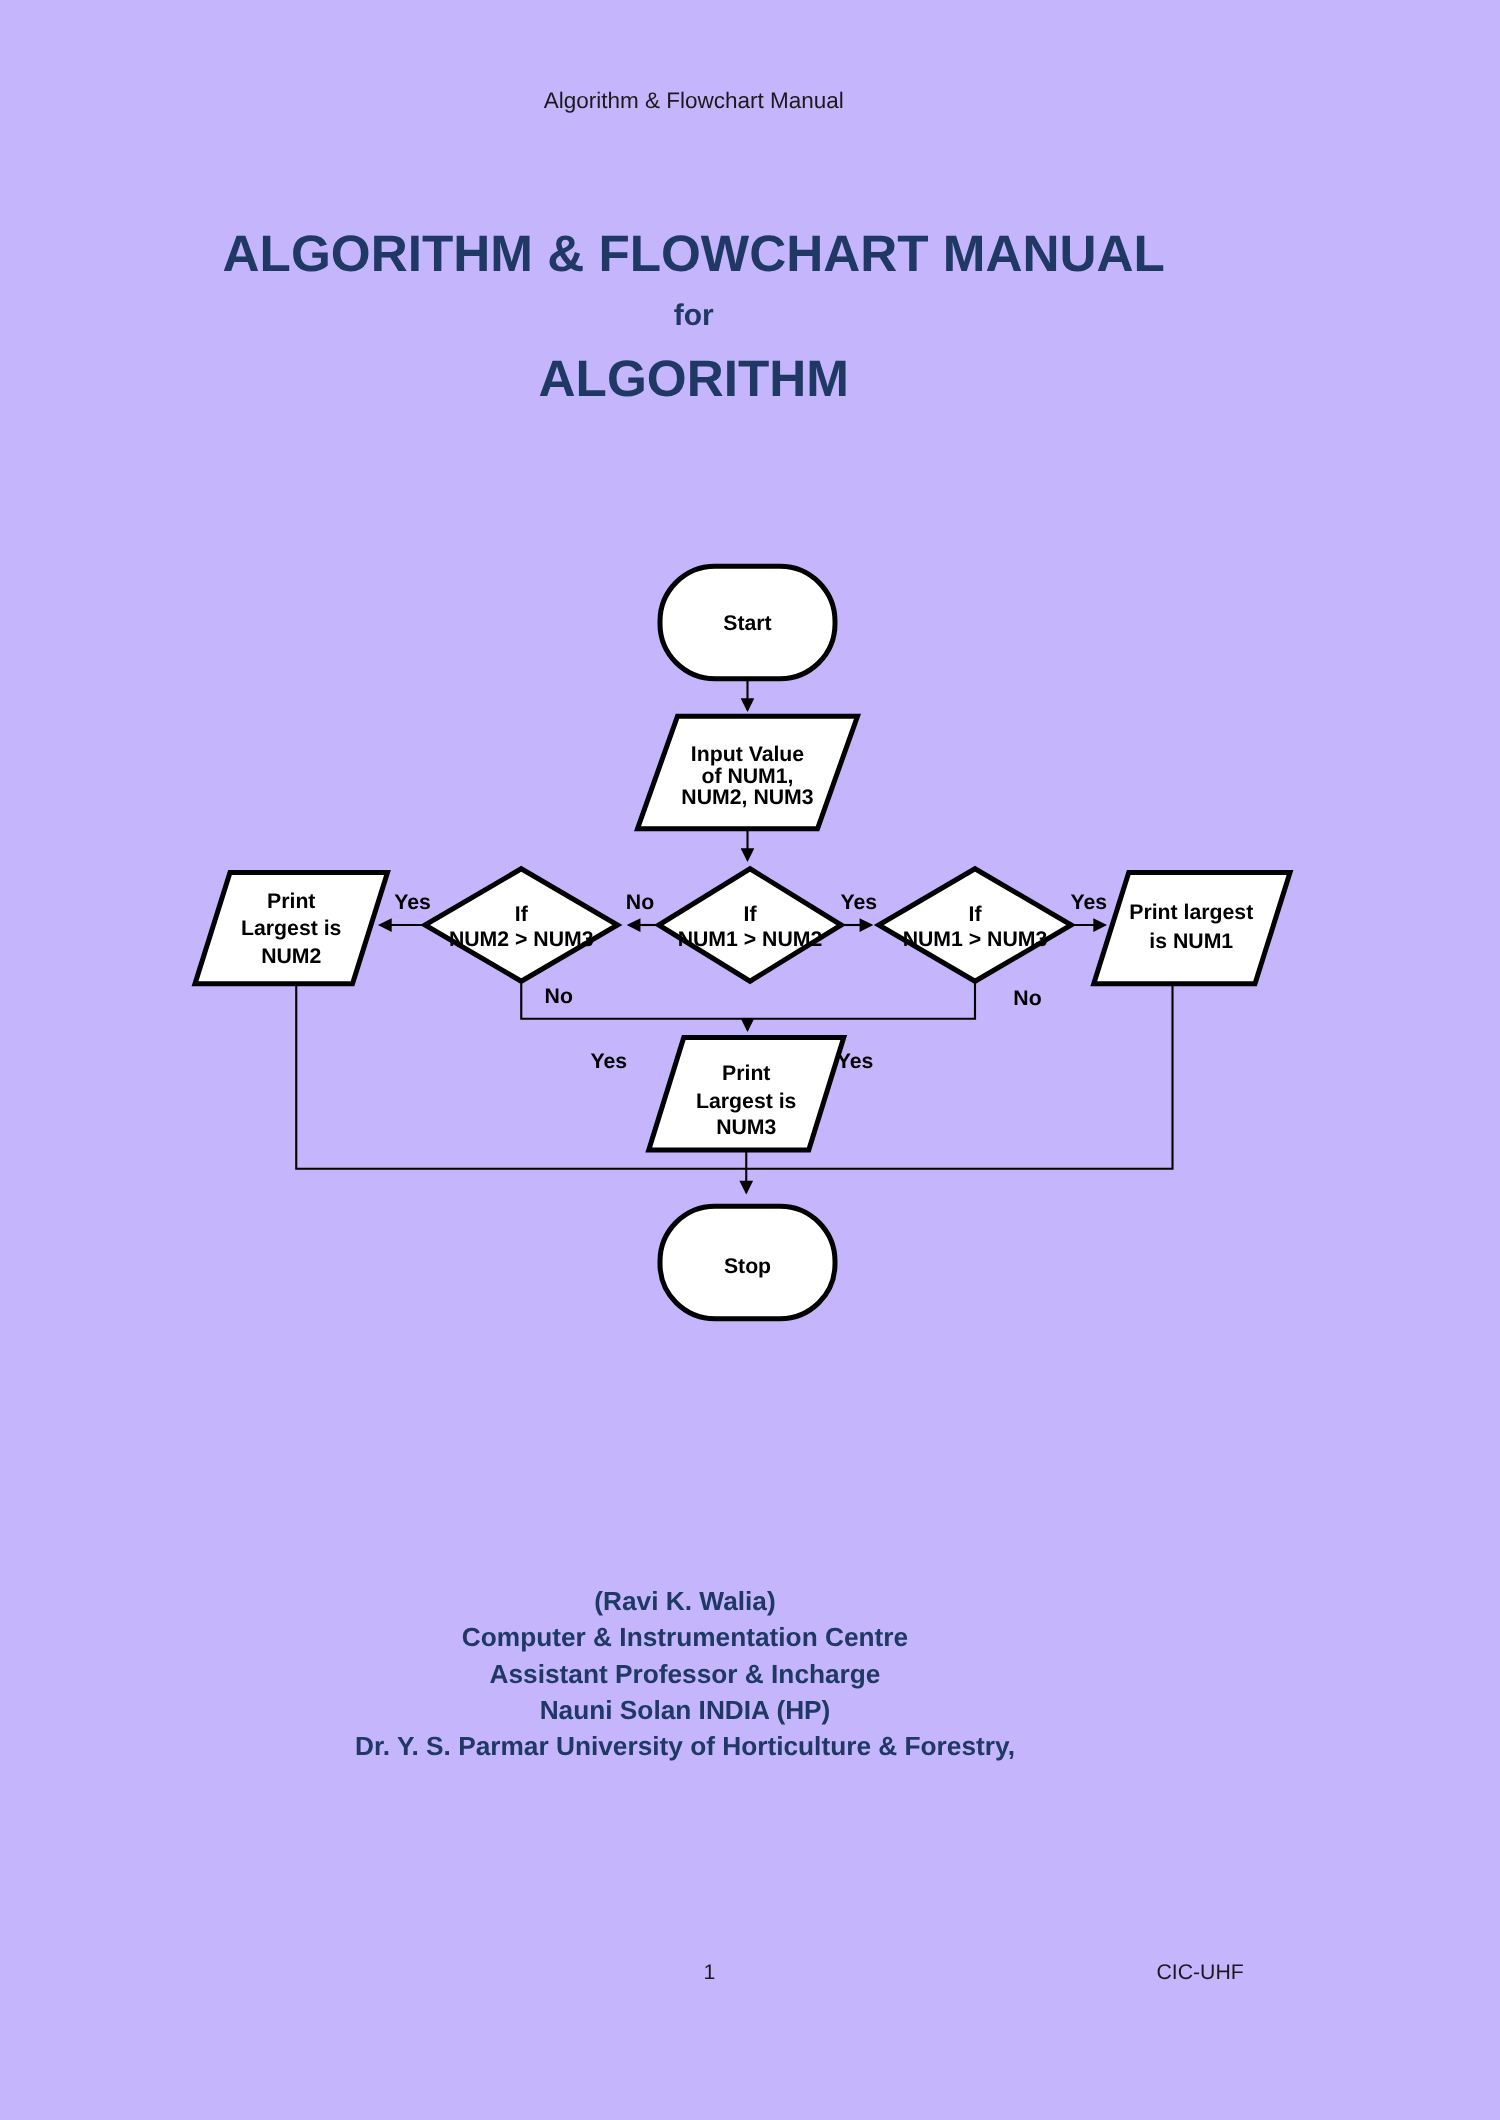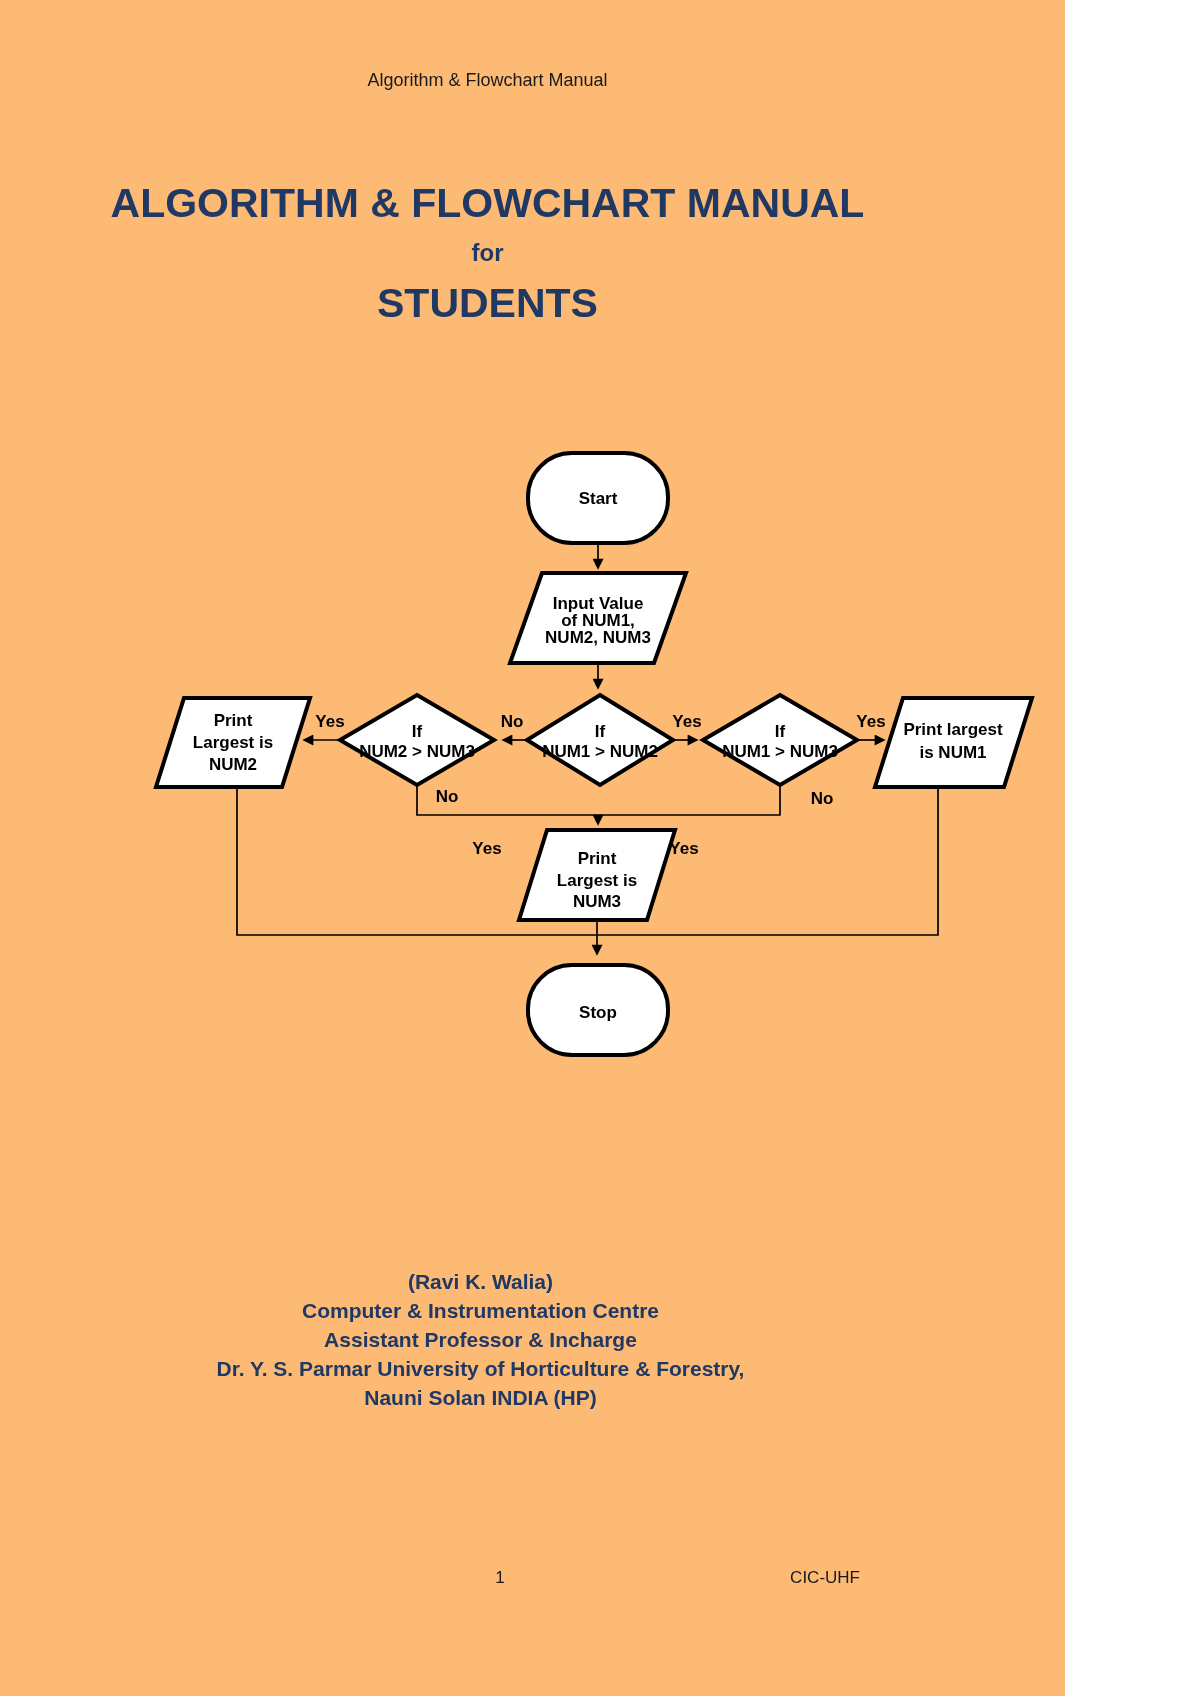--- a/index.html
+++ b/index.html
@@ -1,19 +1,19 @@
 <!DOCTYPE html>
 <html><head>
 <meta charset="utf-8">
 <style>
   html,body{margin:0;padding:0;background:#fff;}
   .page{
     position:relative;
-    width:1065px;height:1696px;
-    background:#fdba74;
+    width:1200px;height:1696px;
+    background:#c4b5fd;
     font-family:"Liberation Sans", sans-serif;
     overflow:hidden;
   }
   .doc-header{
     position:absolute;top:70px;left:0;right:90px;
     text-align:center;
     font-size:18px;color:#1a1a1a;
   }
   .title-block{
     position:absolute;top:178px;left:0;right:90px;
@@ -50,21 +50,21 @@
 </head>
 <body>
 
 <div class="page">
 
   <div class="doc-header">Algorithm &amp; Flowchart Manual</div>
 
   <div class="title-block">
     <div class="title-line1">ALGORITHM &amp; FLOWCHART MANUAL</div>
     <div class="title-line2">for</div>
-    <div class="title-line3">STUDENTS</div>
+    <div class="title-line3">ALGORITHM</div>
   </div>
 
   <svg class="flowchart-svg" width="1200" height="660" viewBox="0 0 1200 660" xmlns="http://www.w3.org/2000/svg">
     <defs>
       <marker id="arrow" viewBox="0 0 10 10" refX="8.5" refY="5" markerWidth="13" markerHeight="11" orient="auto-start-reverse" markerUnits="userSpaceOnUse">
         <path d="M0,0 L10,5 L0,10 z" fill="#000000"></path>
       </marker>
     </defs>
 
     <line class="conn" x1="598" y1="113" x2="598" y2="138" marker-end="url(#arrow)"></line>
@@ -122,22 +122,22 @@
     <text class="edge-label" x="447" y="372">No</text>
     <text class="edge-label" x="822" y="374">No</text>
     <text class="edge-label" x="487" y="424">Yes</text>
     <text class="edge-label" x="684" y="424">Yes</text>
   </svg>
 
   <div class="author-block">
     <div>(Ravi K. Walia)</div>
     <div>Computer &amp; Instrumentation Centre</div>
     <div>Assistant Professor &amp; Incharge</div>
+    <div>Nauni Solan INDIA (HP)</div>
     <div>Dr. Y. S. Parmar University of Horticulture &amp; Forestry,</div>
-    <div>Nauni Solan INDIA (HP)</div>
   </div>
 
   <div class="doc-footer">
     <span class="footer-page">1</span>
     <span class="footer-org">CIC-UHF</span>
   </div>
 
 </div>
 
 </body></html>

